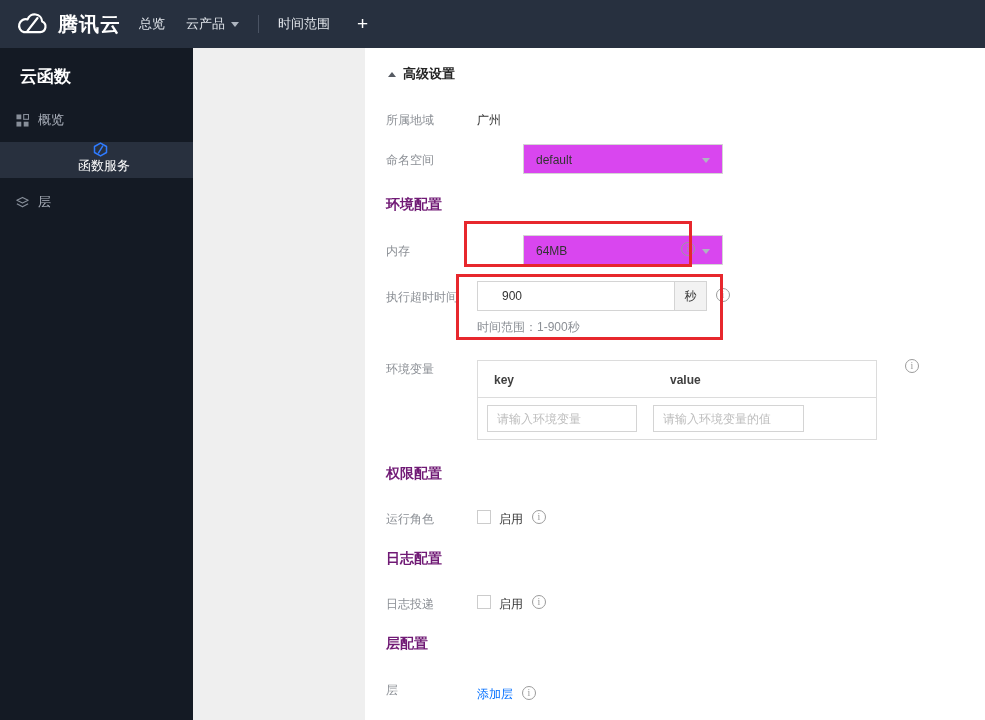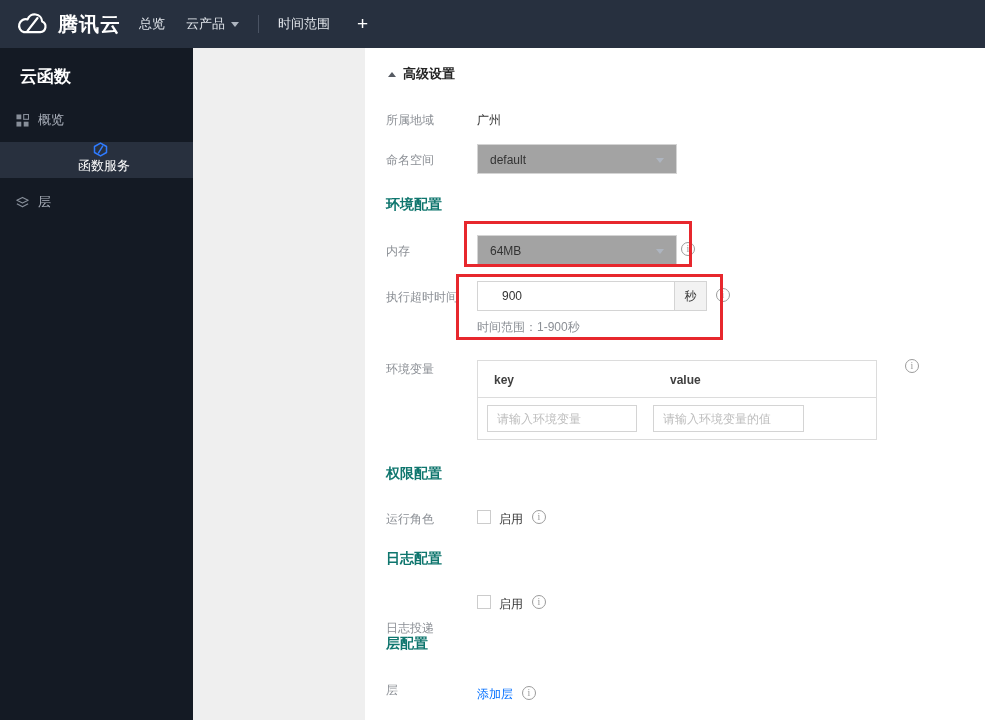--- a/index.html
+++ b/index.html
@@ -32,23 +32,23 @@
   .graypane { position:absolute; left:193px; top:48px; width:172px; height:672px; background:#efefef; }
   .content { position:absolute; left:365px; top:48px; width:620px; height:716px; background:#ffffff; }
 
   
   .adv-toggle { position:absolute; left:23px; top:17px; display:flex; align-items:center; gap:7px; cursor:pointer; }
   .tri-up { width:0; height:0; border-left:4px solid transparent; border-right:4px solid transparent; border-bottom:5px solid #565b63; }
   .adv-label { font-size:13px; font-weight:600; color:#262626; }
 
   .flabel { position:absolute; left:21px; font-size:12px; color:#8b8f95; }
   .fvalue { position:absolute; font-size:12px; color:#333333; }
-  .section-h { position:absolute; left:21px; font-size:14px; font-weight:bold; color:#0f766e; }
-
-  .select { position:absolute; width:200px; height:30px; border:1px solid #d4d4d4; background:#a3a3a3; cursor:pointer; }
+  .section-h { position:absolute; left:21px; font-size:14px; font-weight:bold; color:#701a75; }
+
+  .select { position:absolute; width:200px; height:30px; border:1px solid #d4d4d4; background:#d946ef; cursor:pointer;margin-left:46px; }
   .select .sel-text { position:absolute; left:12px; top:8px; font-size:12px; color:#333; }
   .select .sel-caret { position:absolute; right:12px; top:13px; }
 
   .igroup { position:absolute; left:112px; top:233px; display:flex; }
   .txt-input { width:198px; height:30px; border:1px solid #d4d4d4; padding:0 24px; font-size:12px; color:#333; font-family:inherit; outline:none; }
   .addon { width:33px; height:30px; margin-left:-1px; border:1px solid #d4d4d4; background:#f2f2f2; color:#333; font-size:12px; display:flex; align-items:center; justify-content:center; }
   .hint { position:absolute; left:112px; top:271px; font-size:12px; color:#8b8f95; }
 
   .envtable { position:absolute; left:112px; top:312px; width:400px; height:80px; border:1px solid #dcdcdc; background:#fff; }
   .env-hrow { position:relative; height:37px; border-bottom:1px solid #dcdcdc; }
@@ -184,21 +184,21 @@
     </div>
     <span class="info" style="left:540px; top:311px;"></span>
 
     <div class="section-h" style="top:417px;font-family:Liberation Mono, monospace;">权限配置</div>
     <div class="flabel" style="top:463px;">运行角色</div>
     <span class="cb" style="left:112px; top:462px;"></span>
     <span class="enable-label" style="left:134px; top:463px;">启用</span>
     <span class="info" style="left:167px; top:462px;"></span>
 
     <div class="section-h" style="top:502px;">日志配置</div>
-    <div class="flabel" style="top:548px;margin-top:24px;">日志投递</div>
+    <div class="flabel" style="top:548px;">日志投递</div>
     <span class="cb" style="left:112px; top:547px;"></span>
     <span class="enable-label" style="left:134px; top:548px;">启用</span>
     <span class="info" style="left:167px; top:547px;"></span>
 
     <div class="section-h" style="top:587px;">层配置</div>
     <div class="flabel" style="top:634px;">层</div>
     <span class="link" style="left:112px; top:638px;">添加层</span>
     <span class="info" style="left:157px; top:638px;"></span>
 
   </div>

